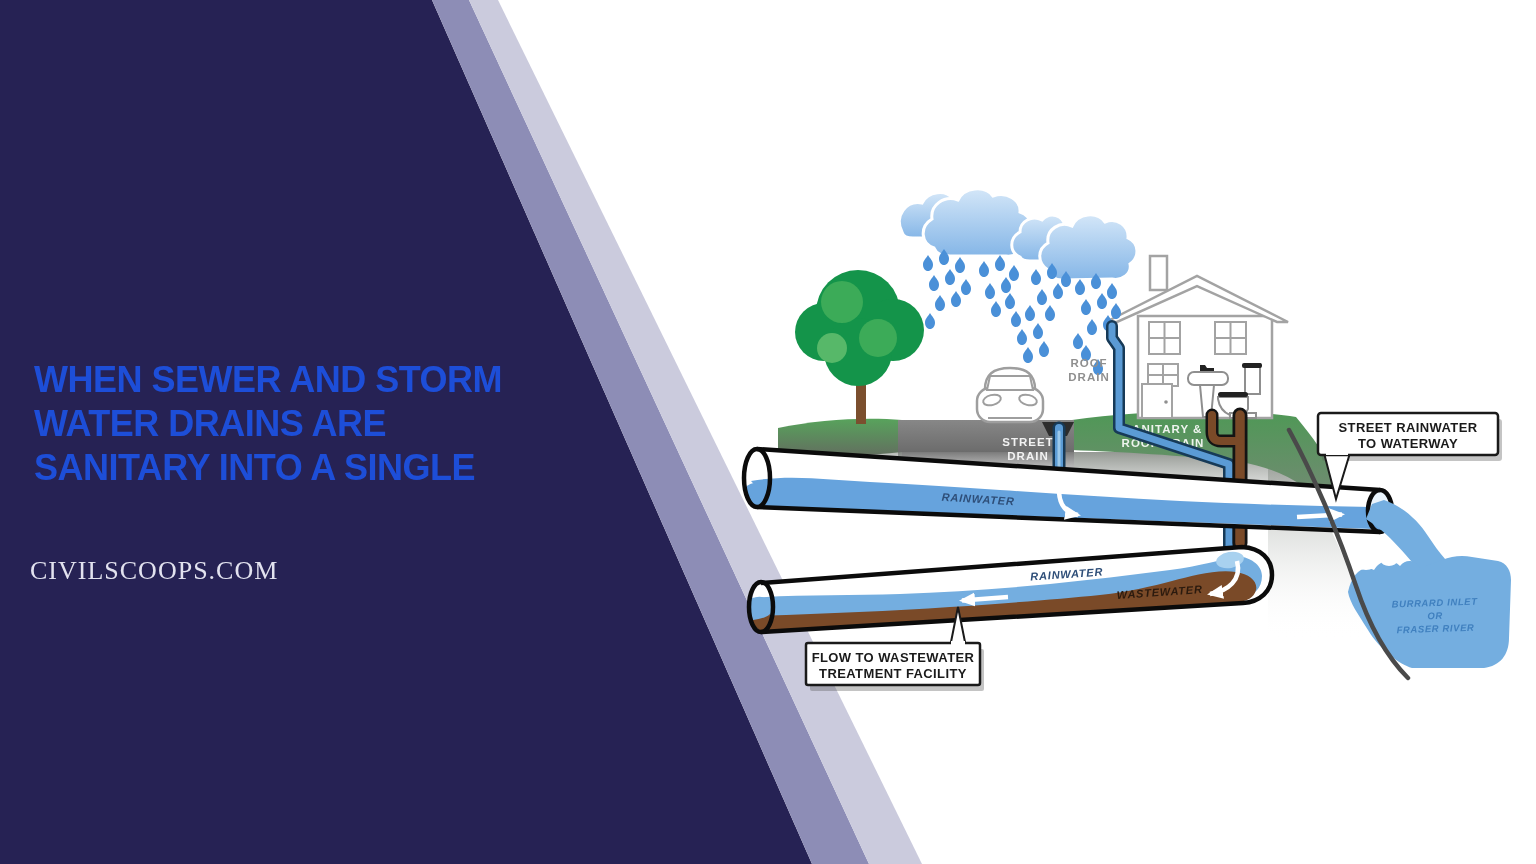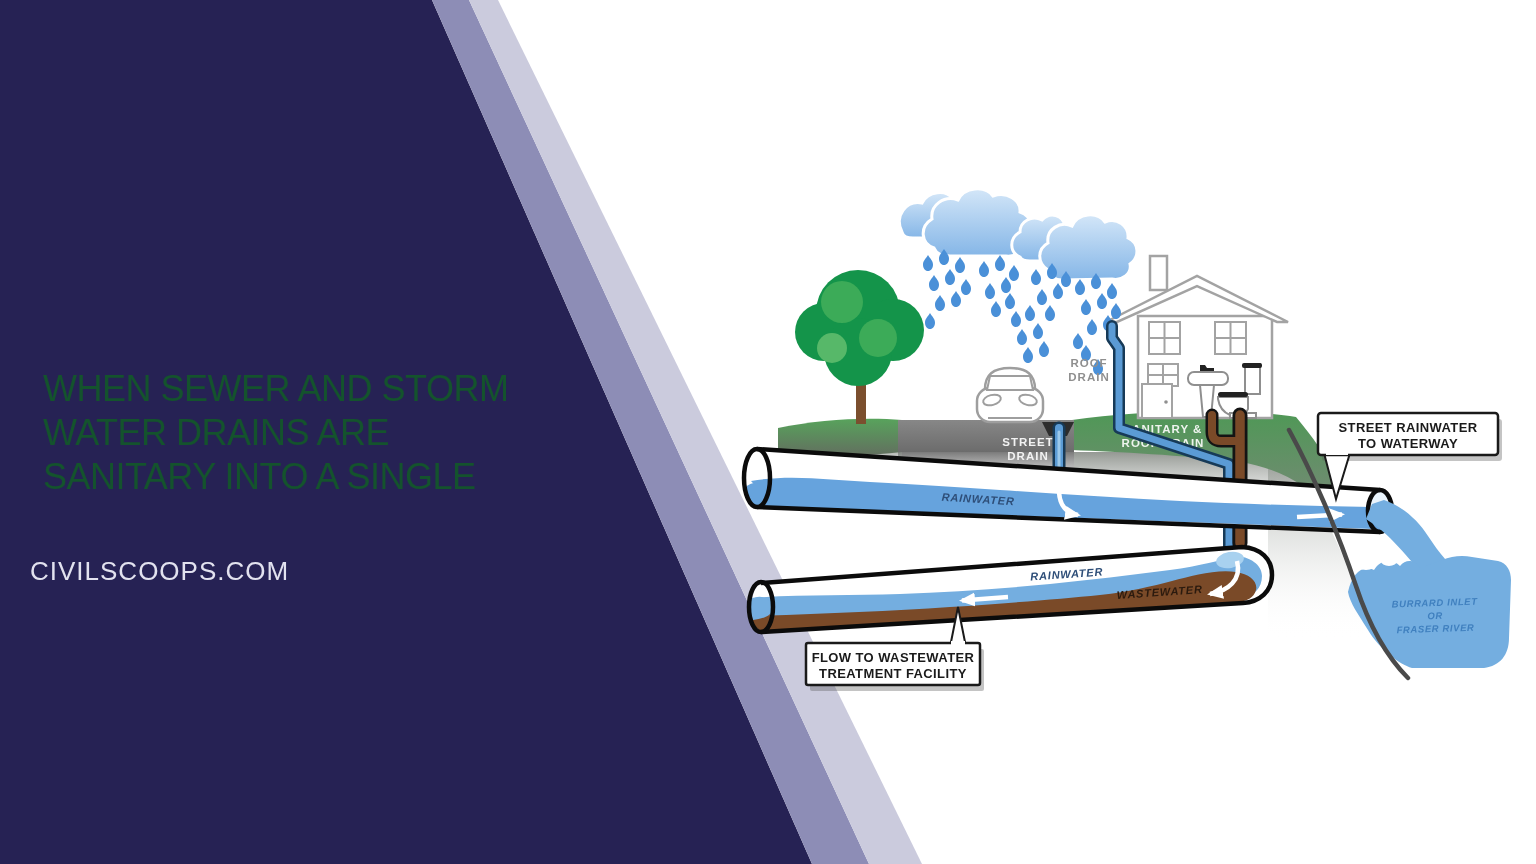--- a/index.html
+++ b/index.html
@@ -5,27 +5,27 @@
   html,body{margin:0;padding:0;}
   body{
     width:1536px;height:864px;position:relative;overflow:hidden;
     background:#ffffff;font-family:"Liberation Sans",sans-serif;
   }
   #scene{position:absolute;inset:0;}
   .title-block{
     position:absolute;left:30px;top:354px;width:600px;z-index:5;
   }
   .title-block h1{
-    margin:13px;color:#14532d;font-size:36px;line-height:44px;
-    font-weight:normal;letter-spacing:-0.5px;
+    margin:4px;color:#1d4ed8;font-size:36px;line-height:44px;
+    font-weight:bold;letter-spacing:-0.5px;
   }
   .title-block h1 span{display:block;}
   .site-name{
     position:absolute;left:30px;top:556px;z-index:5;
-    color:#e2e2ef;font-size:26px;font-weight:400;letter-spacing:1px;
+    color:#e2e2ef;font-size:26px;font-weight:400;letter-spacing:1px;font-family:Liberation Serif, serif;
   }
   svg text{font-family:"Liberation Sans",sans-serif;}
   .diagram-label{font-weight:bold;letter-spacing:1px;}
   .pipe-label{font-weight:bold;font-style:italic;letter-spacing:0.8px;}
   .callout-label{font-weight:bold;letter-spacing:0.4px;}
   .water-label{font-weight:bold;font-style:italic;letter-spacing:0.6px;}
 </style>
 </head>
 <body>
 

